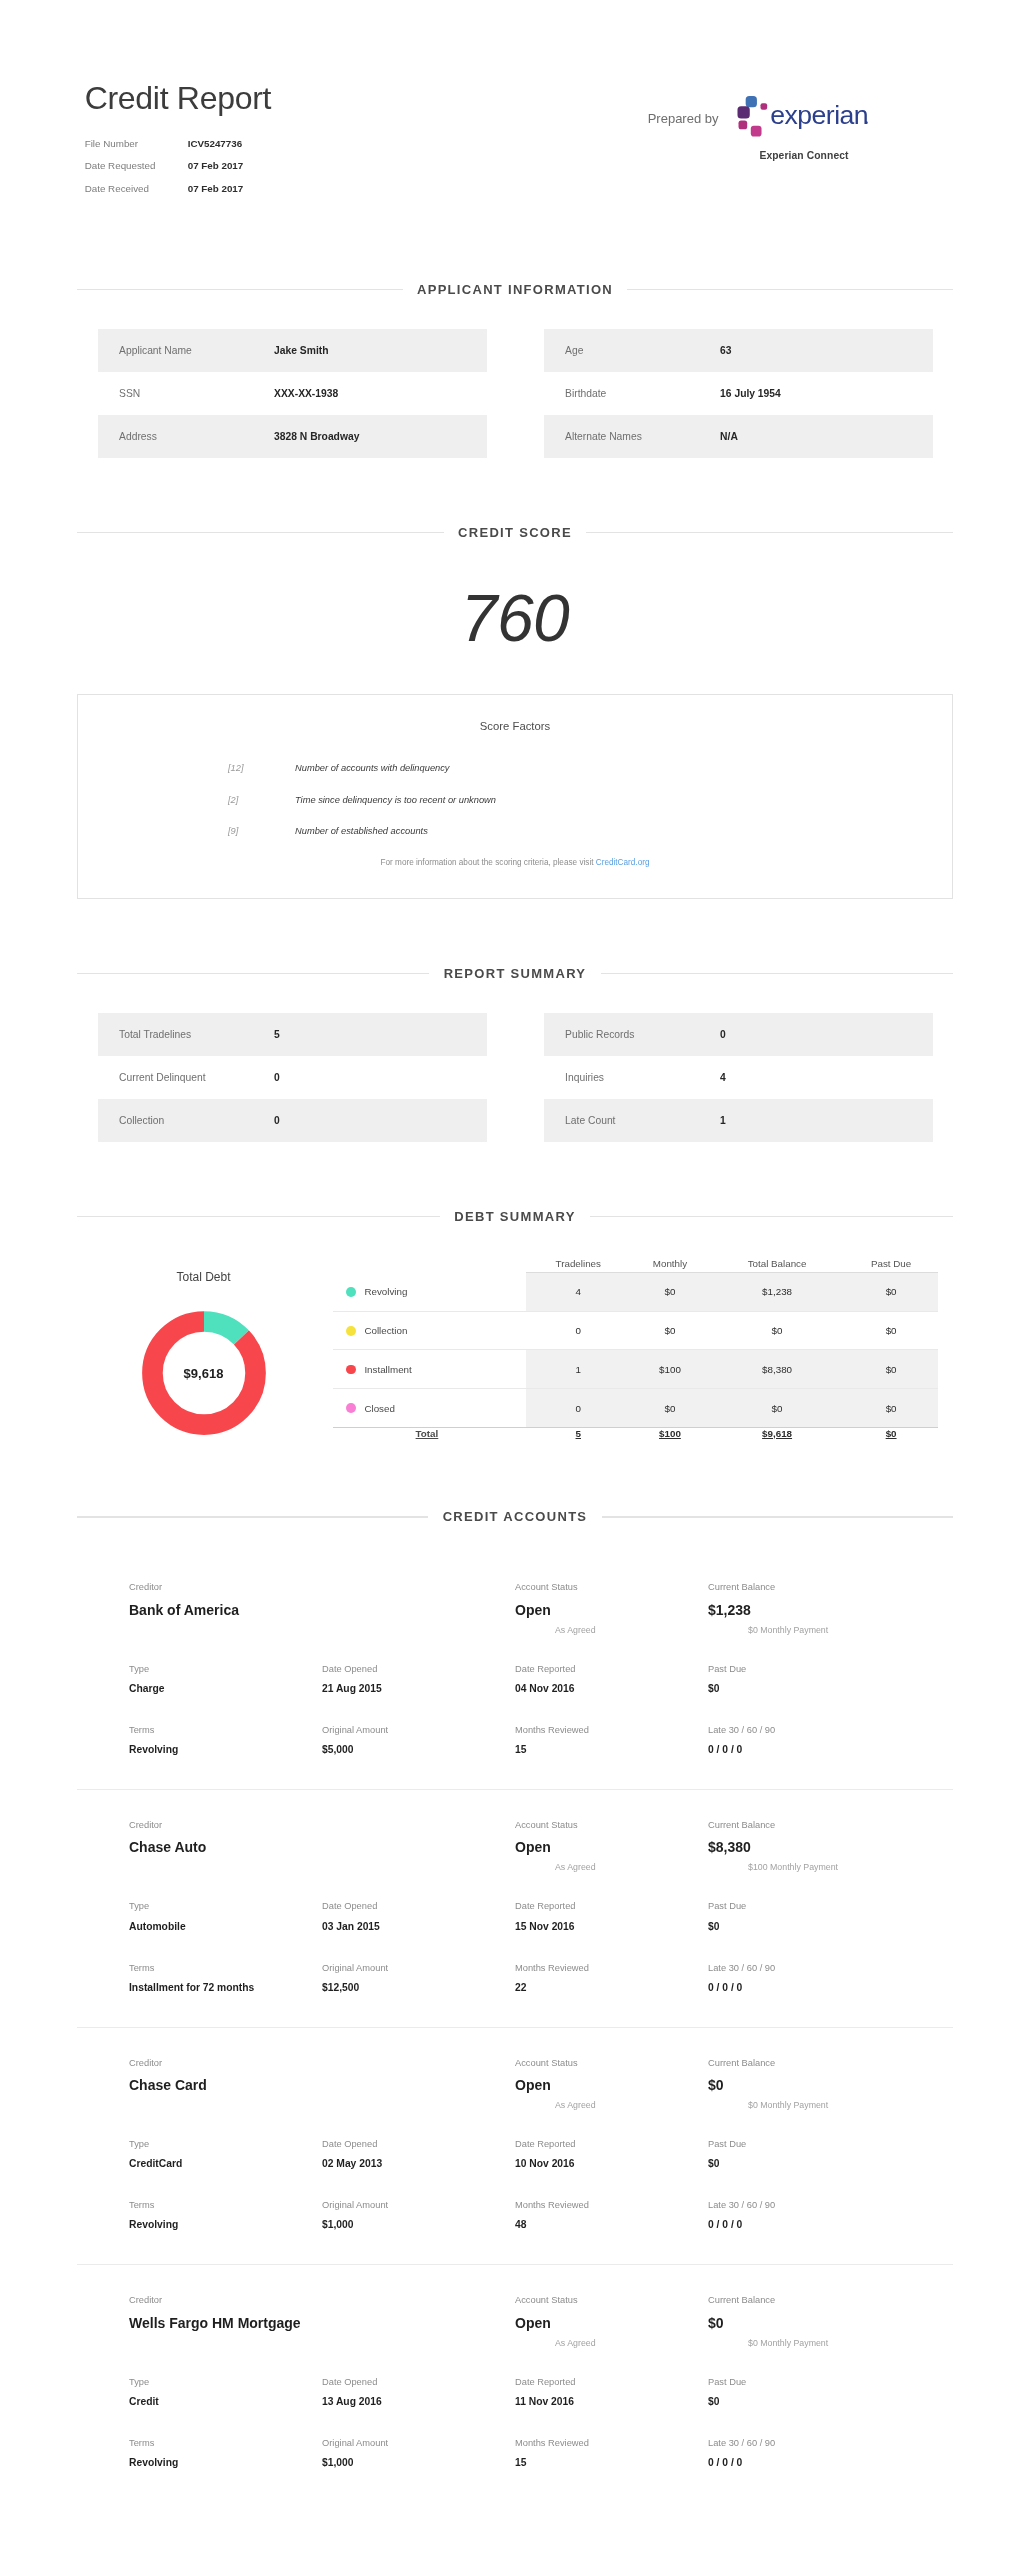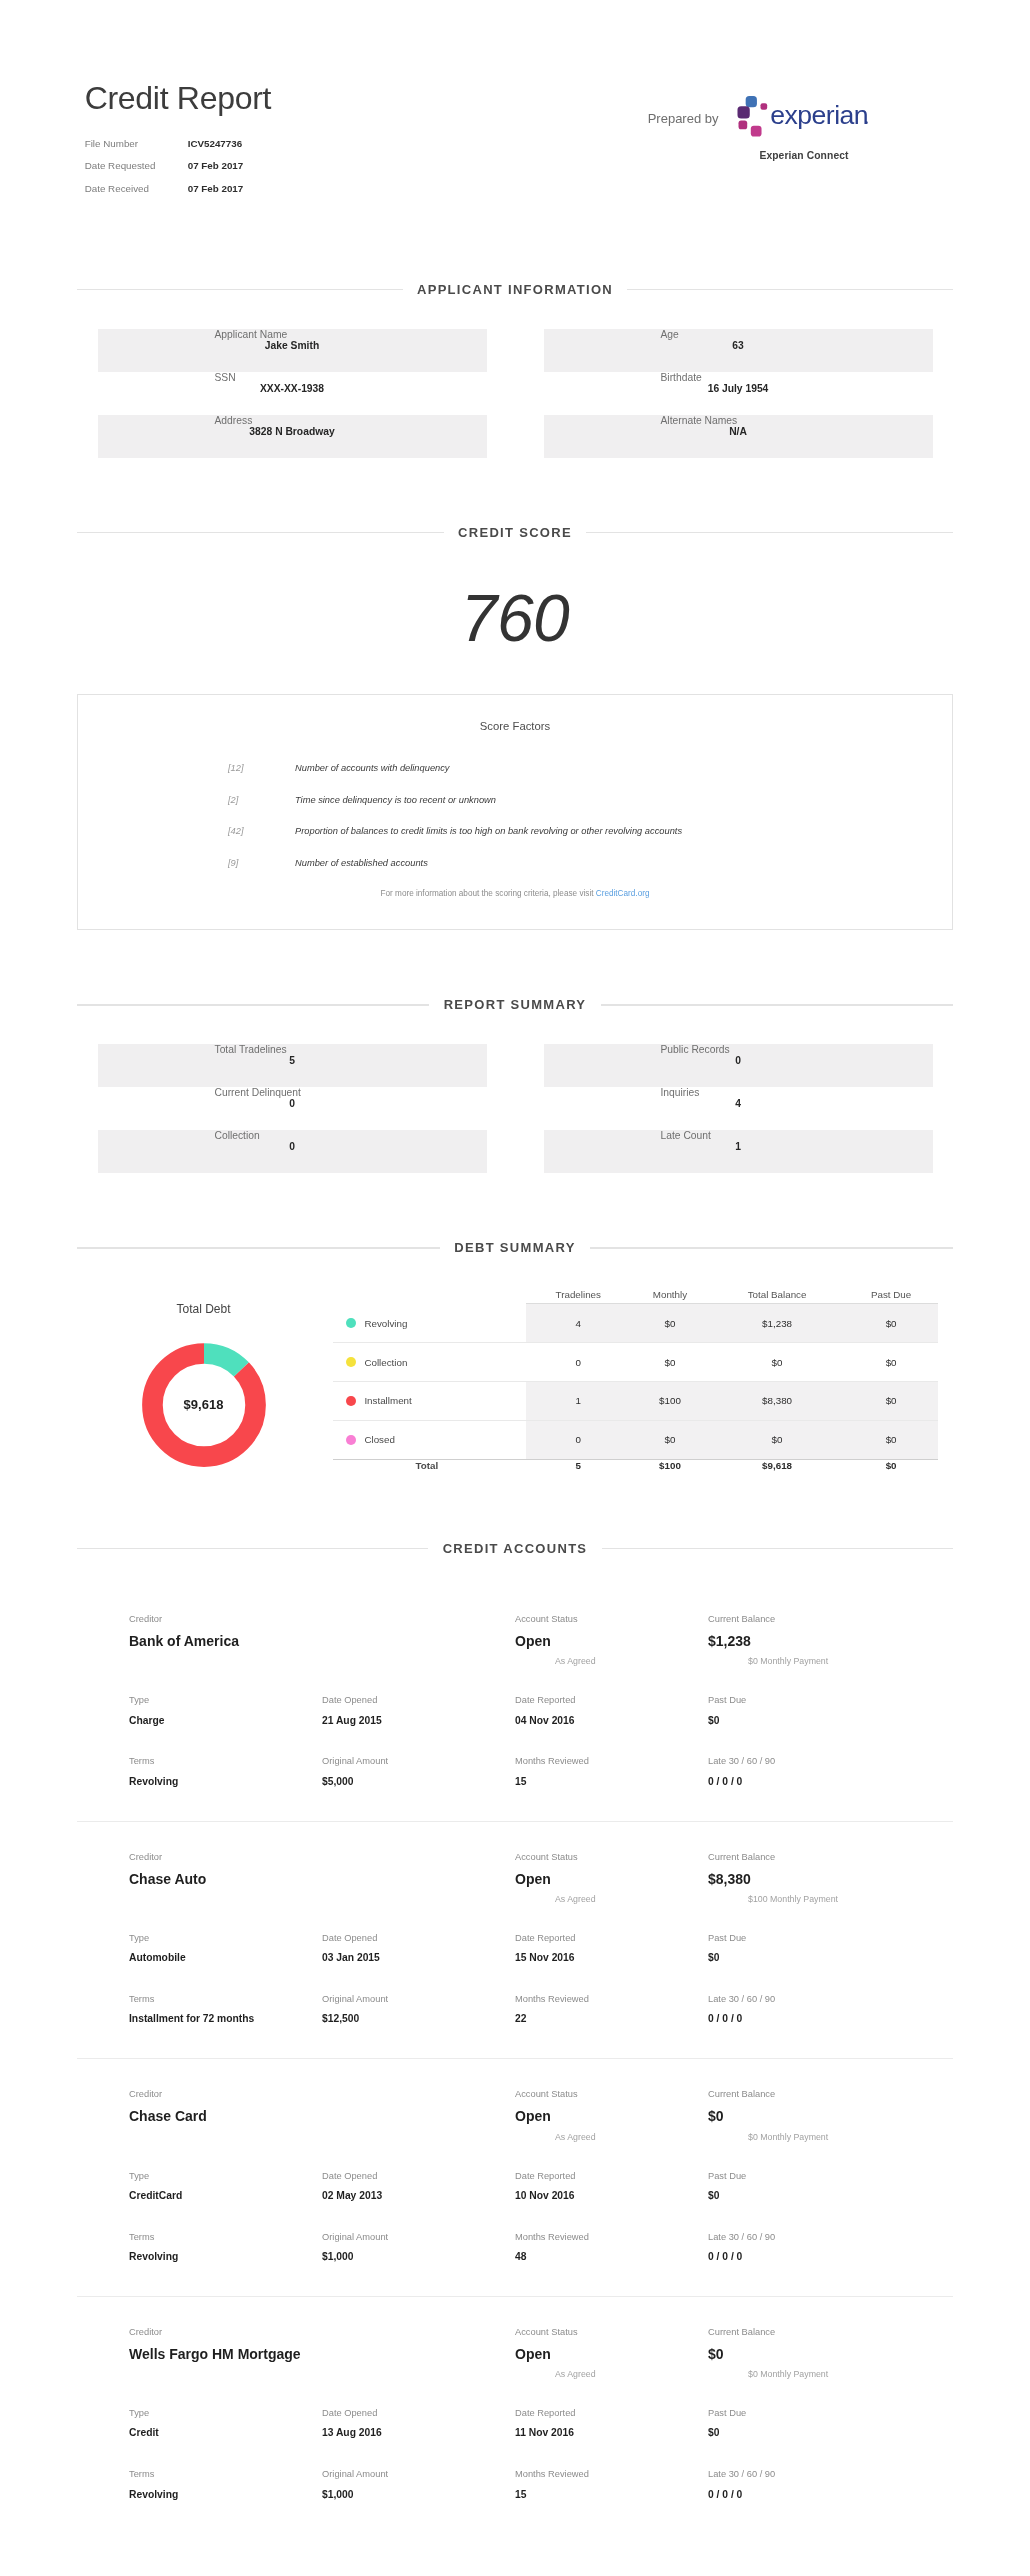--- a/index.html
+++ b/index.html
@@ -92,21 +92,20 @@
     width: 835px;
     margin: 32px auto 0 auto;
   }
   .kv-col { flex: 1; }
   .kv-row {
     display: flex;
     align-items: center;
     height: 43px;
     padding: 0 21.6px;
     font-size: 10.3px;
-    flex-direction: column;
   }
   .kv-row.shaded { background: #f0eff0; }
   .kv-key { width: 155px; color: #6f6f6f; }
   .kv-val { color: #262626; font-weight: 700; }
 
   
   .score-number {
     text-align: center;
     font-size: 66px;
     font-weight: 400;
@@ -200,20 +199,21 @@
     width: 9.8px; height: 9.8px;
     border-radius: 50%;
     margin-right: 8.2px;
     vertical-align: -1.5px;
   }
   .debt-table tr.total td {
     font-weight: 700;
     border-bottom: none;
     padding-top: 0;
     background: #fff !important;
+    text-decoration: underline;
   }
   .debt-table tr.total td.cat { text-align: center; padding-left: 0; }
   .debt-table tr.last-cat td { border-bottom: 1.5px solid #cfcfcf; }
 
   
   .accounts { width: 876px; margin: 28px auto 0 auto; }
   .account {
     padding: 29px 52px 32px 52px;
     border-bottom: 1.5px solid #ebebeb;
   }
@@ -345,24 +345,20 @@
 
     <div class="factor-line">
       <div class="factor-code">[12]</div>
       <div class="factor-text">Number of accounts with delinquency</div>
     </div>
     <div class="factor-line">
       <div class="factor-code">[2]</div>
       <div class="factor-text">Time since delinquency is too recent or unknown</div>
     </div>
     <div class="factor-line">
-      <div class="factor-code">[42]</div>
-      <div class="factor-text">Proportion of balances to credit limits is too high on bank revolving or other revolving accounts</div>
-    </div>
-    <div class="factor-line">
       <div class="factor-code">[9]</div>
       <div class="factor-text">Number of established accounts</div>
     </div>
 
     <div class="factors-note">
       <span>For more information about the scoring criteria, please visit </span><a href="#">CreditCard.org</a>
     </div>
   </div>
 
   <div class="sp-130"></div>

